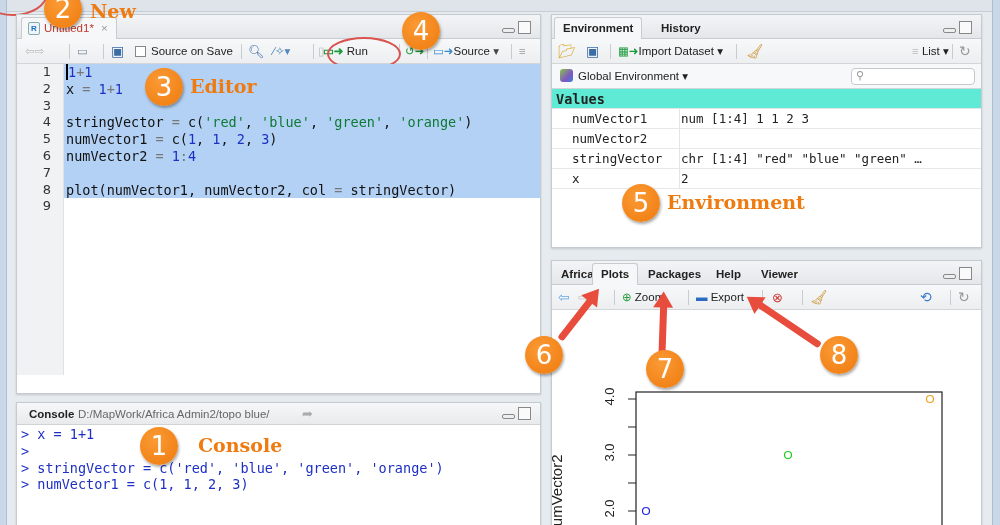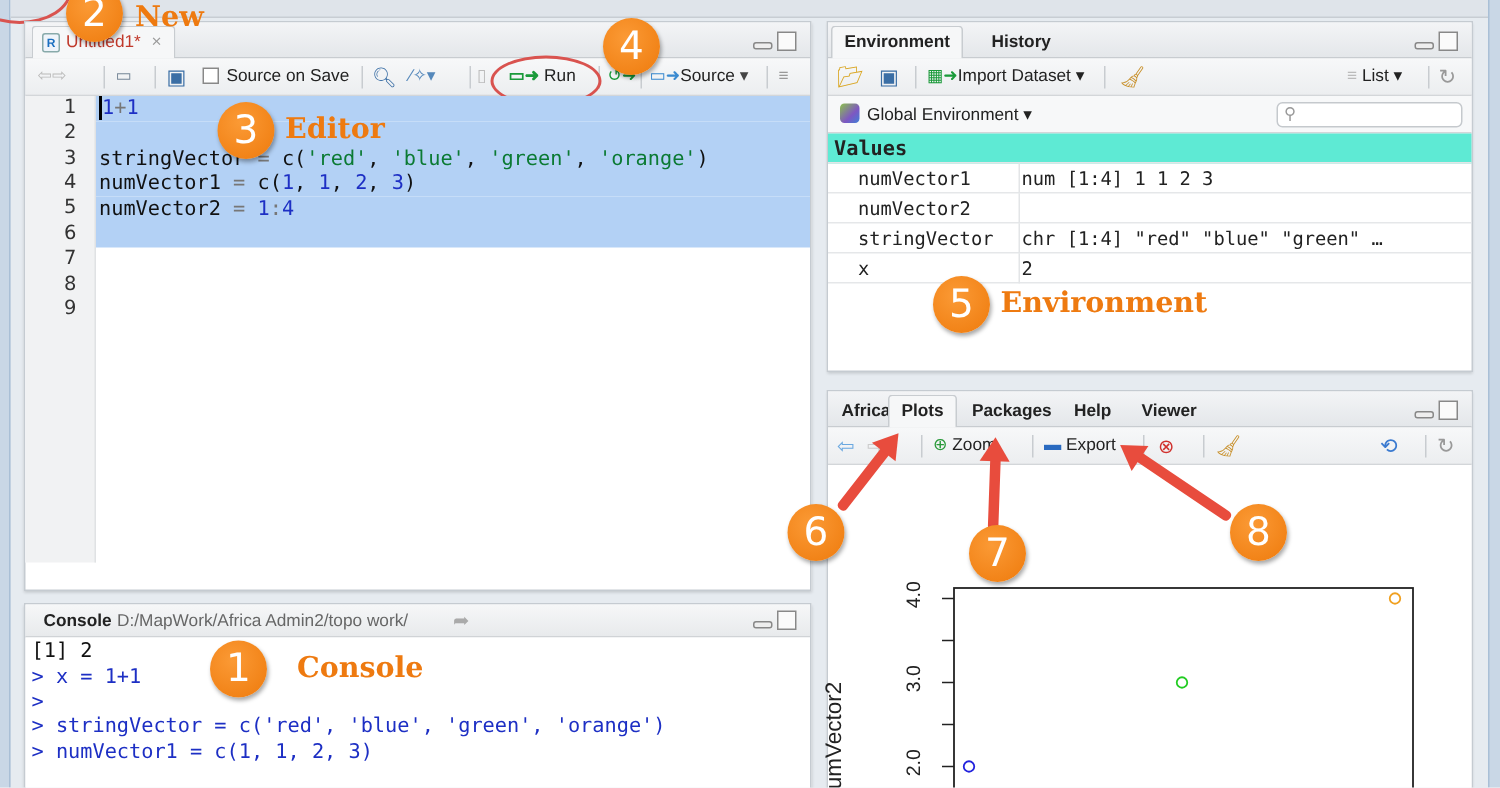--- a/index.html
+++ b/index.html
@@ -65,21 +65,21 @@
     <div class="sep" style="left:52px"></div>
     <span class="tb" style="left:60px;color:#789">▭</span>
     <div class="sep" style="left:86px"></div>
     <span class="tb" style="left:94px;color:#3a6ea5;font-size:14px">▣</span>
     <span class="tb" style="left:118px"><span style="display:inline-block;width:11px;height:11px;border:1px solid #888;background:#fff;vertical-align:-2px;margin-right:5px"></span><span>Source on Save</span></span>
     <div class="sep" style="left:224px"></div>
     <span class="tb" style="left:231px;color:#3a6ea5;font-size:13px">🔍︎</span>
     <span class="tb" style="left:256px;color:#5588bb">⁄✧▾</span>
     <div class="sep" style="left:296px"></div>
     <span class="tb" style="left:301px;color:#bbb">▯</span>
-    <span class="tb" style="left:322px"><span style="color:#1a9a3a;font-weight:bold">▭➜</span> <span>Run</span></span>
+    <span class="tb" style="left:306px"><span style="color:#1a9a3a;font-weight:bold">▭➜</span> <span>Run</span></span>
     <div class="sep" style="left:382px"></div>
     <span class="tb" style="left:388px;color:#1a9a3a">↺➜</span>
     <div class="sep" style="left:410px"></div>
     <span class="tb" style="left:416px"><span style="color:#3a8ad0">▭➜</span><span>Source</span> <span style="color:#444">▾</span></span>
     <div class="sep" style="left:494px"></div>
     <span class="tb" style="left:502px;color:#999">≡</span>
   </div>
 
   <div style="position:absolute;left:310px;top:22px;width:74px;height:34px;border:2px solid #d9534f;border-radius:50%"></div>
 
@@ -90,42 +90,43 @@
       <div class="ln">3</div>
       <div class="ln">4</div>
       <div class="ln">5</div>
       <div class="ln">6</div>
       <div class="ln">7</div>
       <div class="ln">8</div>
       <div class="ln">9</div>
     </div>
     <div class="code mono">
       <div class="cl sel"><span style="border-left:2px solid #000"></span><span class="num">1</span><span class="op">+</span><span class="num">1</span></div>
+      <div class="cl sel">x <span class="op">=</span> <span class="num">1</span><span class="op">+</span><span class="num">1</span></div>
       <div class="cl sel"> </div>
       <div class="cl sel">stringVector <span class="op">=</span> c(<span class="str">'red'</span>, <span class="str">'blue'</span>, <span class="str">'green'</span>, <span class="str">'orange'</span>)</div>
       <div class="cl sel">numVector1 <span class="op">=</span> c(<span class="num">1</span>, <span class="num">1</span>, <span class="num">2</span>, <span class="num">3</span>)</div>
       <div class="cl sel">numVector2 <span class="op">=</span> <span class="num">1</span><span class="op">:</span><span class="num">4</span></div>
       <div class="cl sel"> </div>
+      <div class="cl sel">plot(numVector1, numVector2, col <span class="op">=</span> stringVector)</div>
       <div class="cl"> </div>
     </div>
   </div>
 </div>
 
 <div class="pane" style="left:16px;top:402px;width:525px;height:130px">
   <div style="position:absolute;left:0;right:0;top:0;height:22px;background:linear-gradient(#f6f7f8,#e8eaec);border-bottom:1px solid #d0d3d6">
     <span style="position:absolute;left:12px;top:5px;font-weight:bold;font-size:11.5px">Console</span>
-    <span style="position:absolute;left:61px;top:5px;font-size:11.5px;color:#666">D:/MapWork/Africa Admin2/topo work/</span>
+    <span style="position:absolute;left:61px;top:5px;font-size:11.5px;color:#666">D:/MapWork/Africa Admin2/topo blue/</span>
     <span style="position:absolute;left:285px;top:3px;color:#aaa;font-size:13px">➦</span>
     <div class="winctl" style="top:4px">
         <div class="min"></div>
         <div class="max"></div>
       </div>
   </div>
   <div class="mono" style="position:absolute;left:0;right:0;top:22px;bottom:0;background:#fff;padding-top:1px">
-    <div class="console-line out">[1] 2</div>
     <div class="console-line">&gt; x = 1+1</div>
     <div class="console-line">&gt;</div>
     <div class="console-line">&gt; stringVector = c('red', 'blue', 'green', 'orange')</div>
     <div class="console-line">&gt; numVector1 = c(1, 1, 2, 3)</div>
   </div>
 </div>
 
 <div class="pane" style="left:551px;top:14px;width:431px;height:234px">
   <div class="tabbar">
     <div class="tab active" style="left:2px">Environment</div>
@@ -135,21 +136,21 @@
         <div class="max"></div>
       </div>
   </div>
   <div class="toolbar" style="top:24px">
     <span class="tb" style="left:6px;color:#d9a520;font-size:14px">📂︎</span>
     <span class="tb" style="left:34px;color:#3a6ea5;font-size:14px">▣</span>
     <div class="sep" style="left:58px"></div>
     <span class="tb" style="left:66px"><span style="color:#1a9a3a">▦➜</span><span>Import Dataset ▾</span></span>
     <div class="sep" style="left:184px"></div>
     <span class="tb" style="left:194px;color:#c8902a;font-size:14px">🧹︎</span>
-    <span class="tb" style="left:346px"><span style="color:#bbb">≡</span> <span>List ▾</span></span>
+    <span class="tb" style="left:360px"><span style="color:#bbb">≡</span> <span>List ▾</span></span>
     <div class="sep" style="left:400px"></div>
     <span class="tb" style="left:407px;color:#999;font-size:14px">↻</span>
   </div>
   <div style="position:absolute;left:0;right:0;top:49px;height:25px;background:#f7f8f9;border-bottom:1px solid #d3d6d9">
     <span style="position:absolute;left:8px;top:5px;font-size:11.5px"><span style="display:inline-block;width:13px;height:13px;border-radius:3px;background:linear-gradient(135deg,#8bc34a,#7e57c2 60%,#3f7fd6);vertical-align:-2px;margin-right:5px"></span><span>Global Environment ▾</span></span>
     <div class="searchbox">
         <span style="position:absolute;left:4px;top:0;color:#999;font-size:11px">⚲</span>
       </div>
   </div>
   <div style="position:absolute;left:0;right:0;top:74px;bottom:0">

